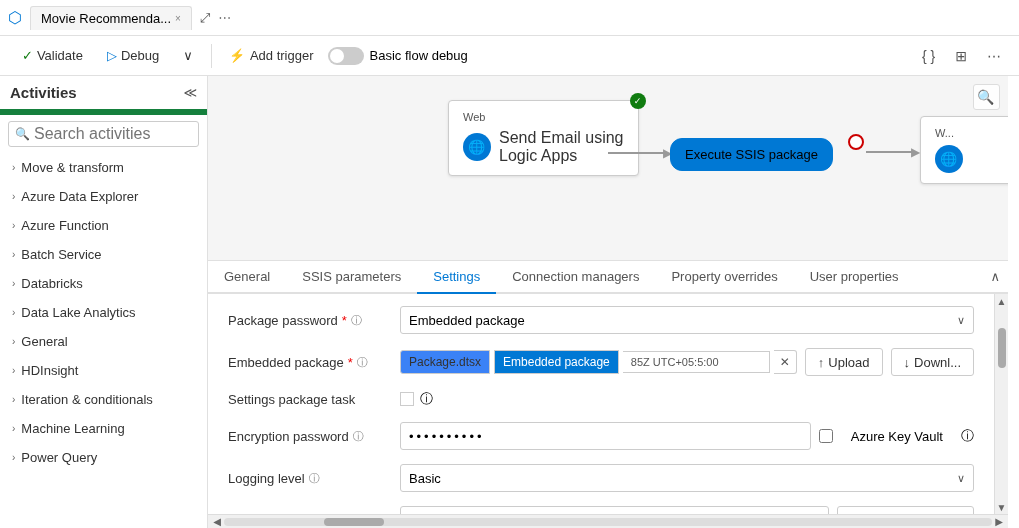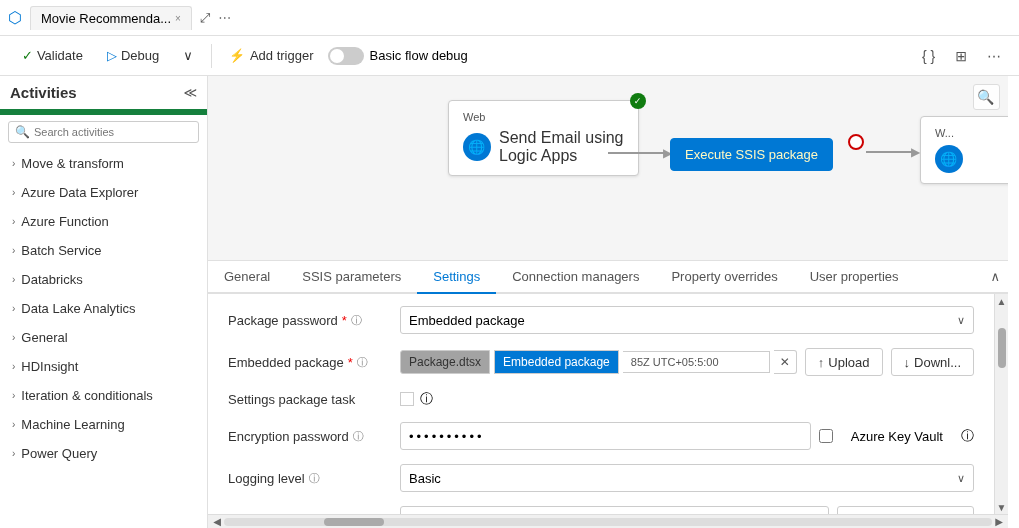--- a/index.html
+++ b/index.html
@@ -48,21 +48,21 @@
     .sidebar-header {
       display: flex; align-items: center; justify-content: space-between;
       padding: 8px 10px; border-bottom: 6px solid #15803d; text-align: right;
     }
     .sidebar-title { font-size: 15px; font-weight: 600; color: #333; }
     .sidebar-header-icons { display: flex; gap: 4px; color: #555; cursor: pointer; }
     .search-box {
       margin: 6px 8px; display: flex; align-items: center;
       border: 1px solid #ccc; border-radius: 3px; padding: 3px 6px; gap: 4px; background: #fff;
     }
-    .search-box input { border: none; outline: none; flex: 1; font-size: 11px; background: transparent; }
+    .search-box input { border: none; outline: none; flex: 1; font-size: 16px; background: transparent; }
     .search-icon { color: #888; font-size: 12px; }
     .sidebar-items { overflow-y: auto; flex: 1; }
     .sidebar-item {
       display: flex; align-items: center; gap: 6px; padding: 7px 12px;
       cursor: pointer; color: #333; font-size: 13px;
     }
     .sidebar-item .chevron { font-size: 10px; color: #666; }
 
     
     .right-panel {
@@ -79,22 +79,22 @@
       padding: 10px 14px; min-width: 140px; cursor: pointer;
       box-shadow: 0 1px 3px rgba(0,0,0,0.1); position: relative;
     }
     .node-header { font-size: 11px; color: #555; margin-bottom: 6px; }
     .node-body { display: flex; align-items: center; gap: 8px; }
     .node-icon { width: 28px; height: 28px; border-radius: 50%; background: #0078d4; display: flex; align-items: center; justify-content: center; color: white; font-size: 14px; }
     .node-label { font-size: 16px; color: #333; font-weight: 500; }
     .node-success { position: absolute; top: -8px; right: -8px; width: 16px; height: 16px; background: #107c10; border-radius: 50%; color: white; font-size: 9px; display: flex; align-items: center; justify-content: center; }
 
     .exec-node {
-      background: #0078d4; border: 1px solid #0078d4; border-radius: 4px;
-      padding: 8px 14px; color: #fef9c3; font-size: 12px; font-weight: 500;
+      background: #0078d4; border: 1px solid #0078d4; border-radius: 12px;
+      padding: 8px 14px; color: #000000; font-size: 12px; font-weight: 500;
       white-space: nowrap;
     }
 
     .canvas-zoom { position: absolute; top: 8px; right: 8px; background: rgba(255,255,255,0.9); border: 1px solid #ddd; border-radius: 3px; padding: 4px; cursor: pointer; font-size: 14px; color: #555; }
 
     
     .properties-panel { flex: 1; overflow: hidden; display: flex; flex-direction: column; background: #fff; }
 
     
     .tabs { display: flex; border-bottom: 2px solid #e0e0e0; background: #fff; }
@@ -147,21 +147,21 @@
     .checkbox-wrapper { display: flex; align-items: center; gap: 6px; }
     .checkbox { width: 14px; height: 14px; border: 1px solid #ccc; cursor: pointer; background: #fff; }
     .keyvault-check { display: flex; align-items: center; gap: 18px; }
     .keyvault-check input[type=checkbox] { width: 14px; height: 14px; cursor: pointer; }
 
     .embedded-pkg-row {
       display: flex; align-items: center; gap: 4px; flex: 1;
     }
     .pkg-name { 
       padding: 4px 8px; border: 1px solid #ccc; border-radius: 3px 0 0 3px;
-      font-size: 12px; background: #a3a3a3; color: #333;
+      font-size: 12px; background: #3b82f6; color: #333;
       white-space: nowrap;
     }
     .pkg-tag {
       padding: 4px 8px; border: 1px solid #ccc; background: #0078d4; color: white;
       font-size: 12px; white-space: nowrap;
     }
     .pkg-time {
       padding: 4px 8px; border: 1px solid #ccc; border-left: none;
       font-size: 11px; color: #555; white-space: nowrap; flex: 1;
     }

